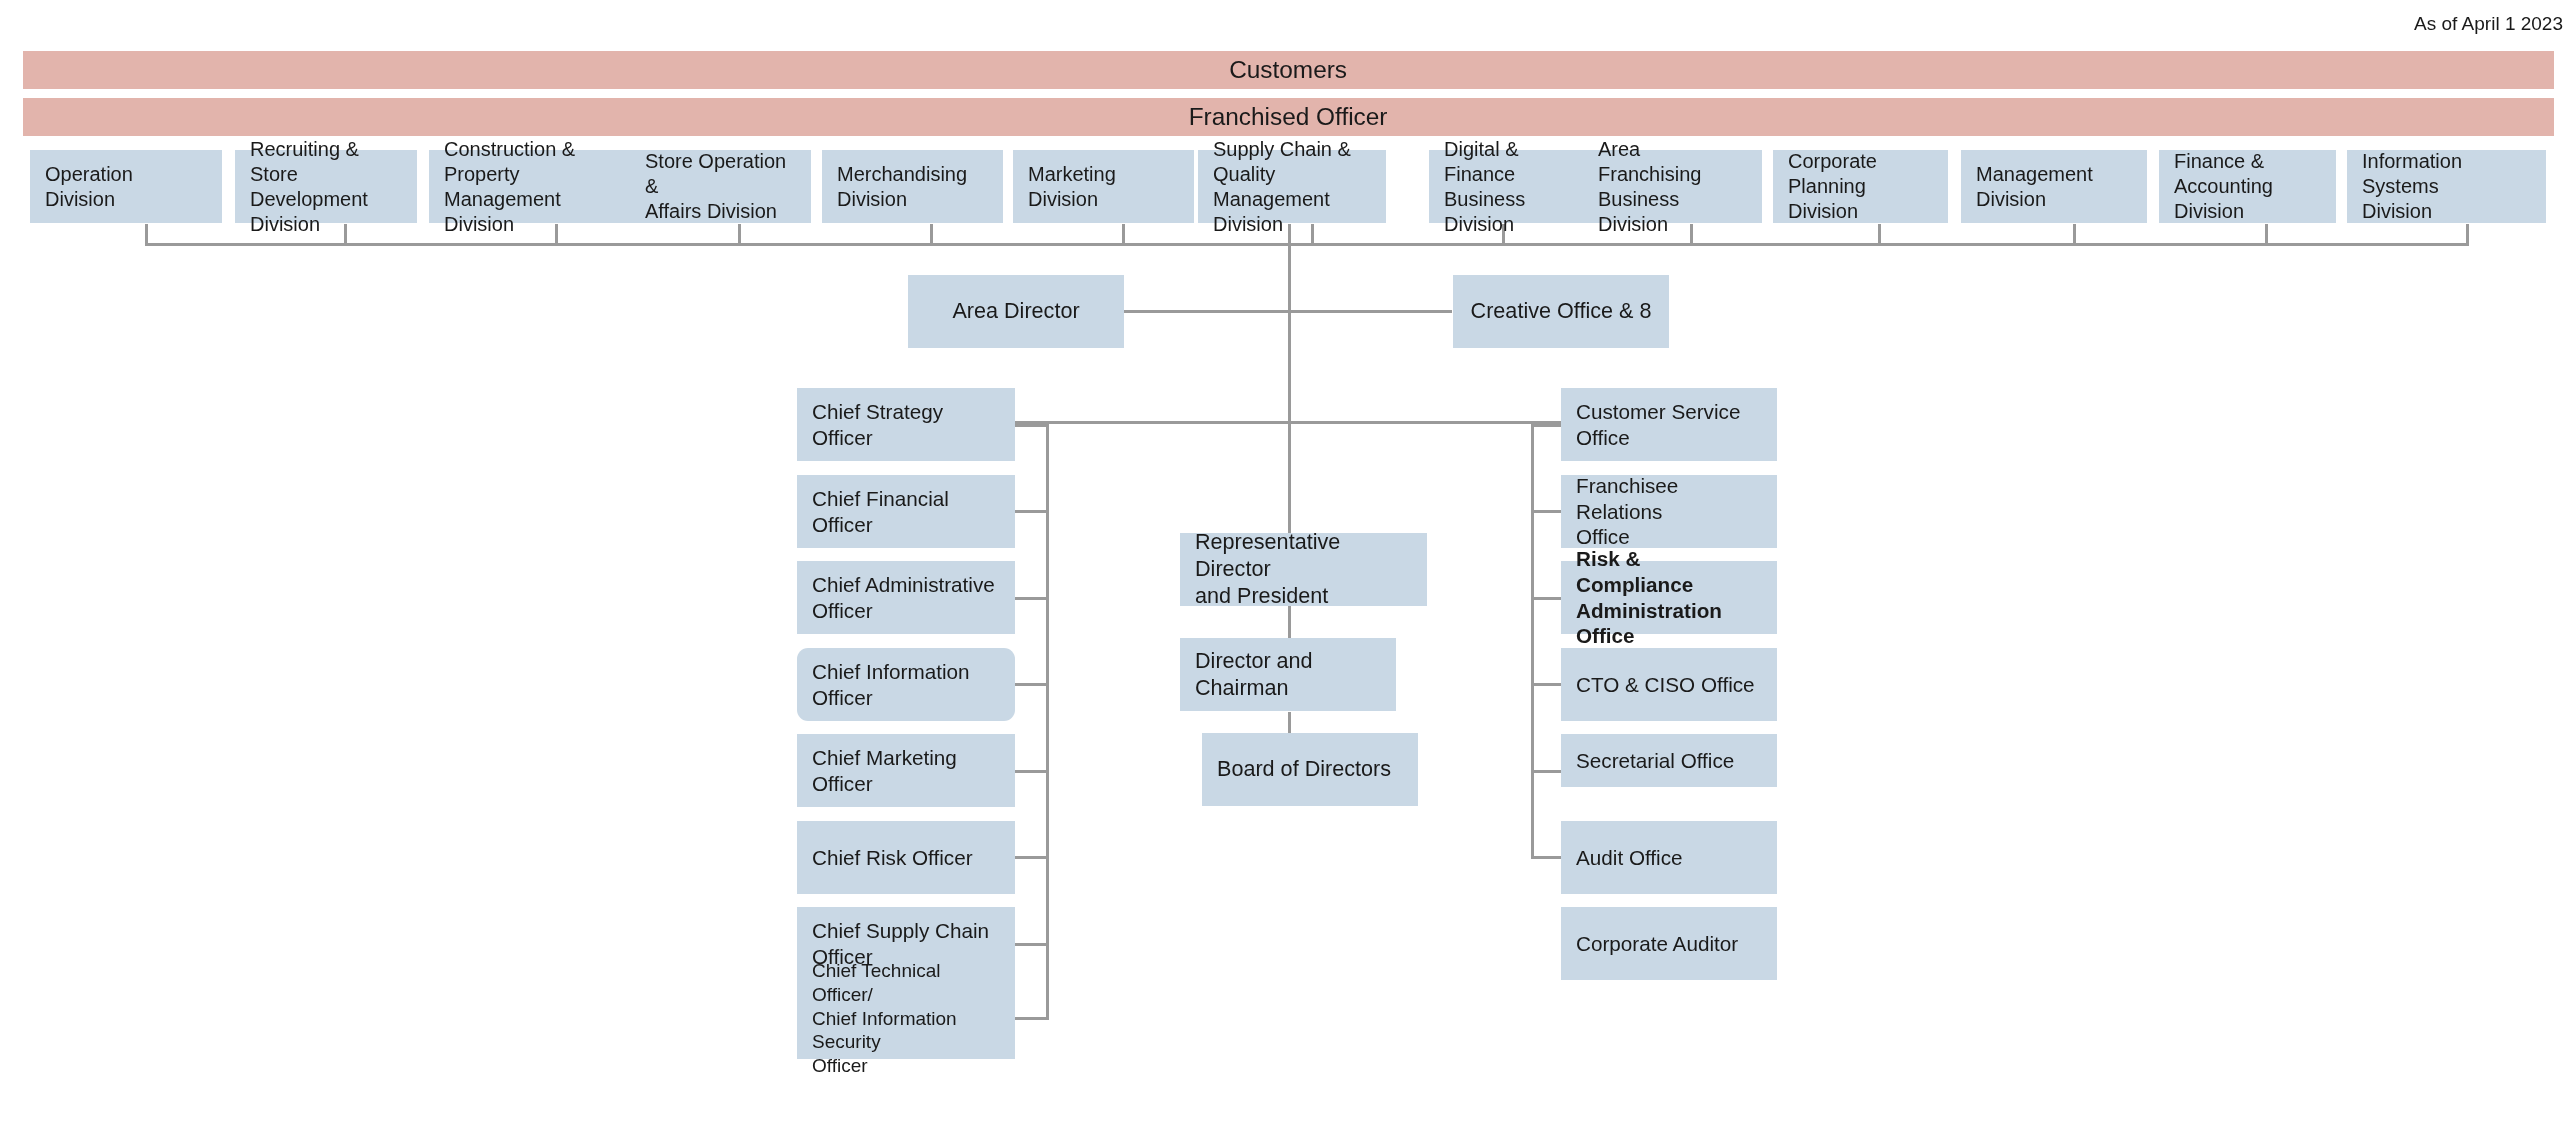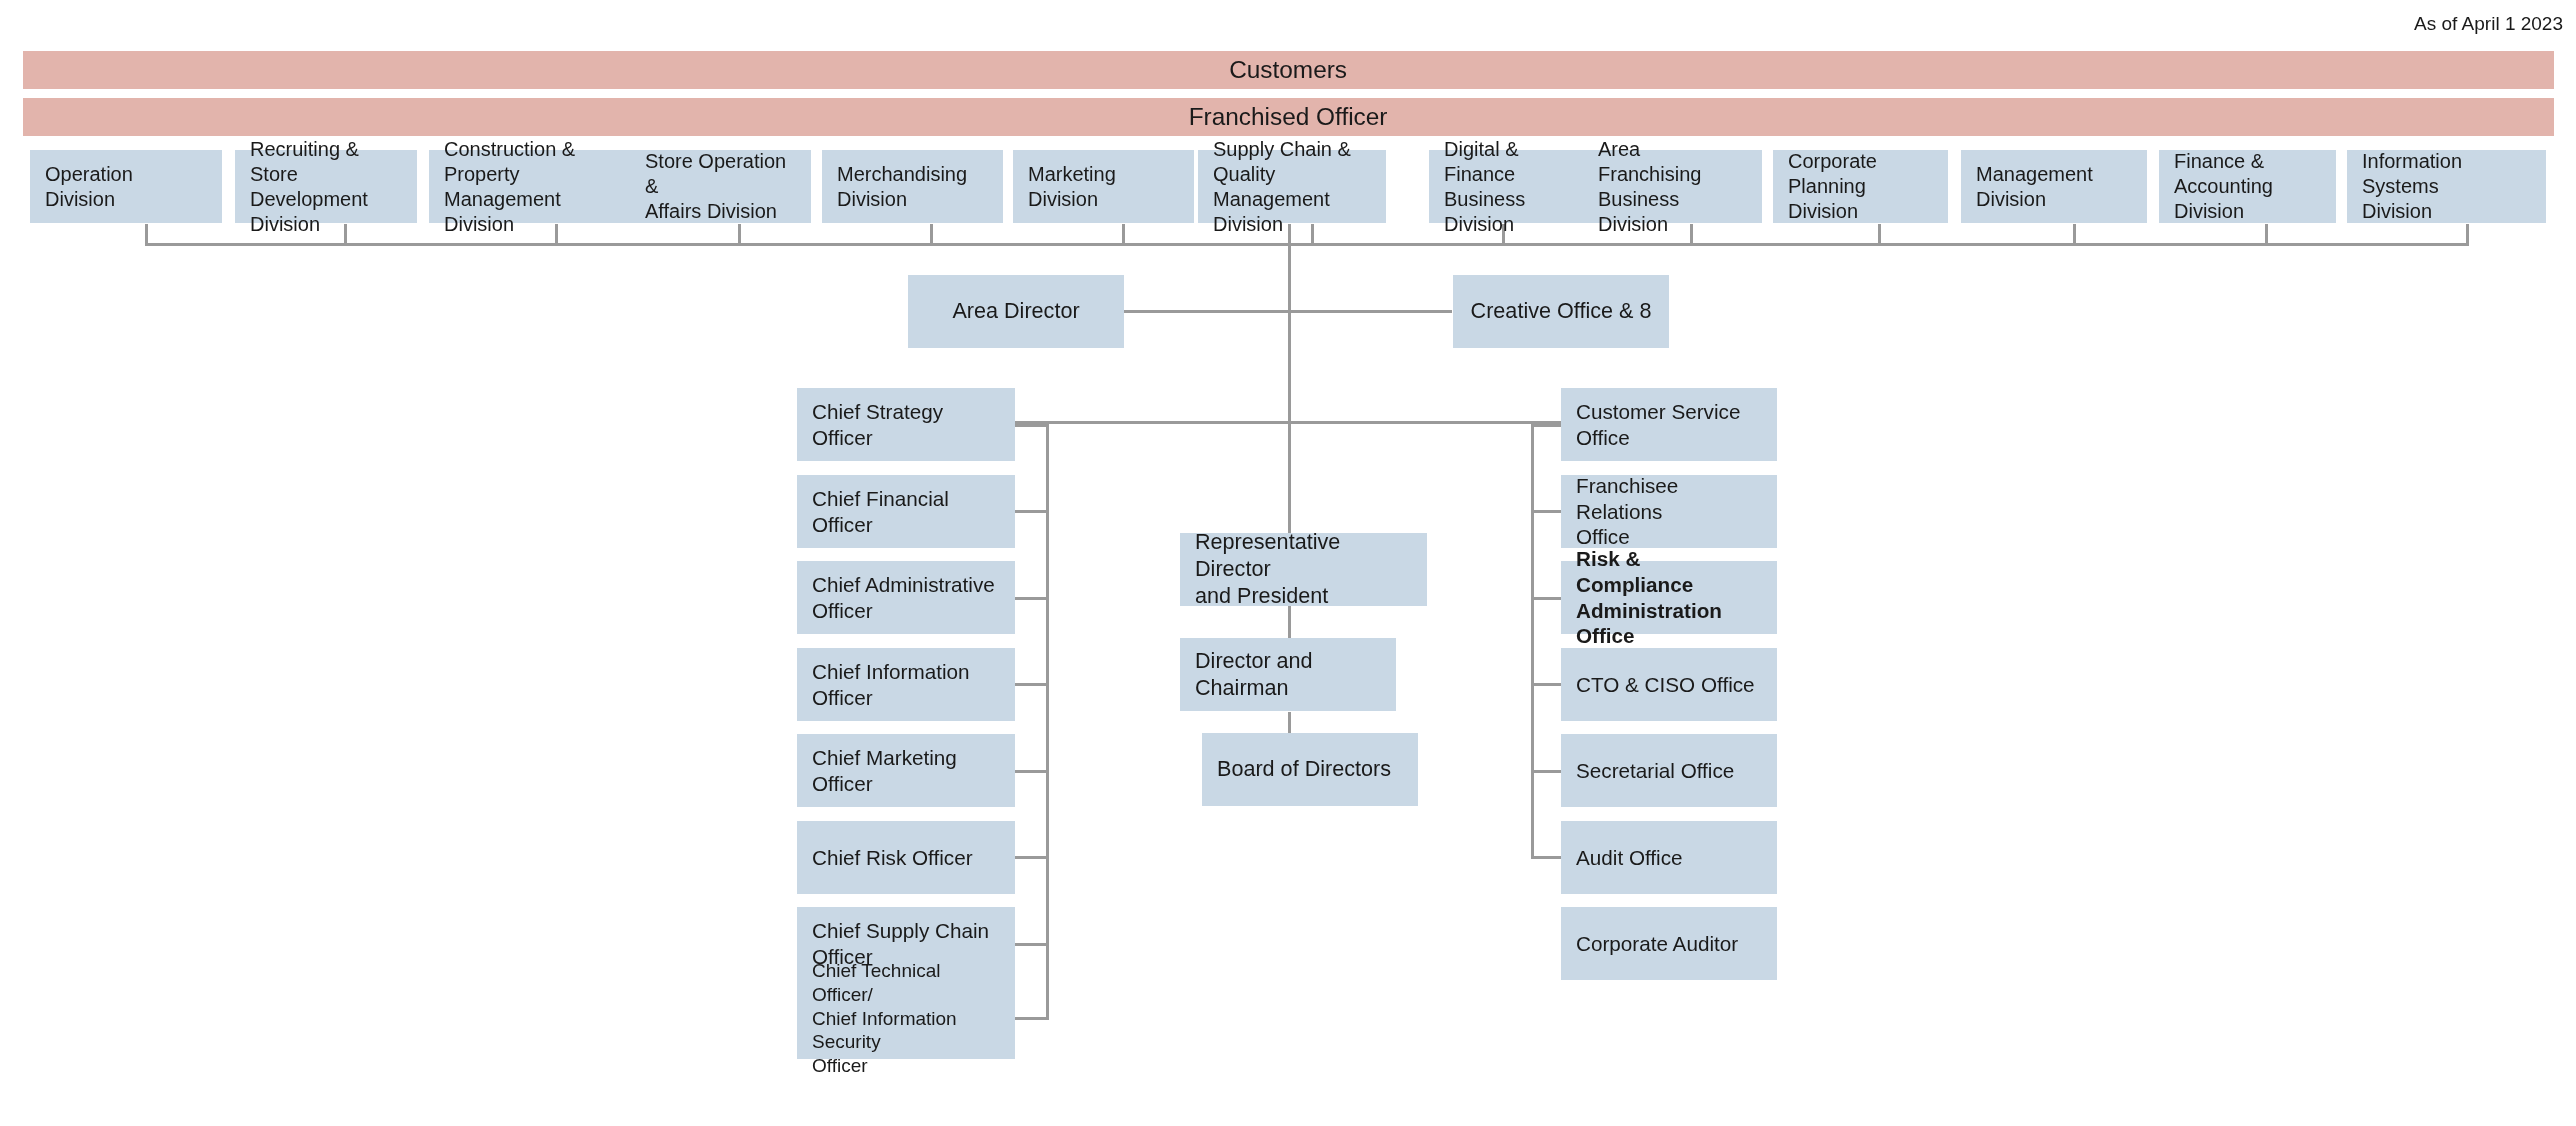--- a/index.html
+++ b/index.html
@@ -143,37 +143,37 @@
       <div class="box " style="left: 1180px; top: 533px; width: 247px; height: 73px; background: rgb(201, 216, 229); color: rgb(26, 26, 26); font-size: 21.6px;"><span>Representative Director
 and President</span></div>
       <div class="box " style="left: 1180px; top: 638px; width: 216px; height: 73px; background: rgb(201, 216, 229); color: rgb(26, 26, 26); font-size: 21.6px;"><span>Director and Chairman</span></div>
       <div class="box " style="left: 1180px; top: 733px; width: 216px; height: 73px; background: rgb(201, 216, 229); color: rgb(26, 26, 26); font-size: 21.6px; margin-left: 22px;"><span>Board of Directors</span></div>
     </div>
   <div id="officers">
       <div class="box " style="left: 797px; top: 388px; width: 218px; height: 73px; background: rgb(201, 216, 229); color: rgb(26, 26, 26); font-size: 20.7px;"><span>Chief Strategy Officer</span></div>
       <div class="box " style="left: 797px; top: 475px; width: 218px; height: 73px; background: rgb(201, 216, 229); color: rgb(26, 26, 26); font-size: 20.7px;"><span>Chief Financial Officer</span></div>
       <div class="box " style="left: 797px; top: 561px; width: 218px; height: 73px; background: rgb(201, 216, 229); color: rgb(26, 26, 26); font-size: 20.7px;"><span>Chief Administrative
 Officer</span></div>
-      <div class="box " style="left: 797px; top: 648px; width: 218px; height: 73px; background: rgb(201, 216, 229); color: rgb(26, 26, 26); font-size: 20.7px;"><span>Chief Information
+      <div class="box " style="left: 797px; top: 648px; width: 218px; height: 73px; background: rgb(201, 216, 229); color: rgb(26, 26, 26); font-size: 20.7px; border-radius: 11px;"><span>Chief Information
 Officer</span></div>
       <div class="box " style="left: 797px; top: 734px; width: 218px; height: 73px; background: rgb(201, 216, 229); color: rgb(26, 26, 26); font-size: 20.7px;"><span>Chief Marketing Officer</span></div>
       <div class="box " style="left: 797px; top: 821px; width: 218px; height: 73px; background: rgb(201, 216, 229); color: rgb(26, 26, 26); font-size: 20.7px;"><span>Chief Risk Officer</span></div>
       <div class="box " style="left: 797px; top: 907px; width: 218px; height: 73px; background: rgb(201, 216, 229); color: rgb(26, 26, 26); font-size: 20.7px;"><span>Chief Supply Chain
 Officer</span></div>
       <div class="box " style="left: 797px; top: 978px; width: 218px; height: 81px; background: rgb(201, 216, 229); color: rgb(26, 26, 26); font-size: 19px;"><span>Chief Technical Officer/
 Chief Information Security
 Officer</span></div>
     </div>
   <div id="offices">
       <div class="box " style="left: 1561px; top: 388px; width: 216px; height: 73px; background: rgb(201, 216, 229); color: rgb(26, 26, 26); font-size: 20.7px;"><span>Customer Service
 Office</span></div>
       <div class="box " style="left: 1561px; top: 475px; width: 216px; height: 73px; background: rgb(201, 216, 229); color: rgb(26, 26, 26); font-size: 20.7px;"><span>Franchisee Relations
 Office</span></div>
       <div class="box " style="left: 1561px; top: 561px; width: 216px; height: 73px; background: rgb(201, 216, 229); color: rgb(26, 26, 26); font-size: 20.7px; font-weight: bold;"><span>Risk &amp; Compliance
 Administration Office</span></div>
       <div class="box " style="left: 1561px; top: 648px; width: 216px; height: 73px; background: rgb(201, 216, 229); color: rgb(26, 26, 26); font-size: 20.7px;"><span>CTO &amp; CISO Office</span></div>
-      <div class="box " style="left: 1561px; top: 734px; width: 216px; height: 73px; background: rgb(201, 216, 229); color: rgb(26, 26, 26); font-size: 20.7px;"><span>Secretarial Office</span></div>
+      <div class="box " style="left: 1561px; top: 734px; width: 216px; height: 53px; background: rgb(201, 216, 229); color: rgb(26, 26, 26); font-size: 20.7px;"><span>Secretarial Office</span></div>
       <div class="box " style="left: 1561px; top: 821px; width: 216px; height: 73px; background: rgb(201, 216, 229); color: rgb(26, 26, 26); font-size: 20.7px;"><span>Audit Office</span></div>
       <div class="box " style="left: 1561px; top: 907px; width: 216px; height: 73px; background: rgb(201, 216, 229); color: rgb(26, 26, 26); font-size: 20.7px;"><span>Corporate Auditor</span></div>
     </div>
 
 </div>
 
 
 </body></html>

